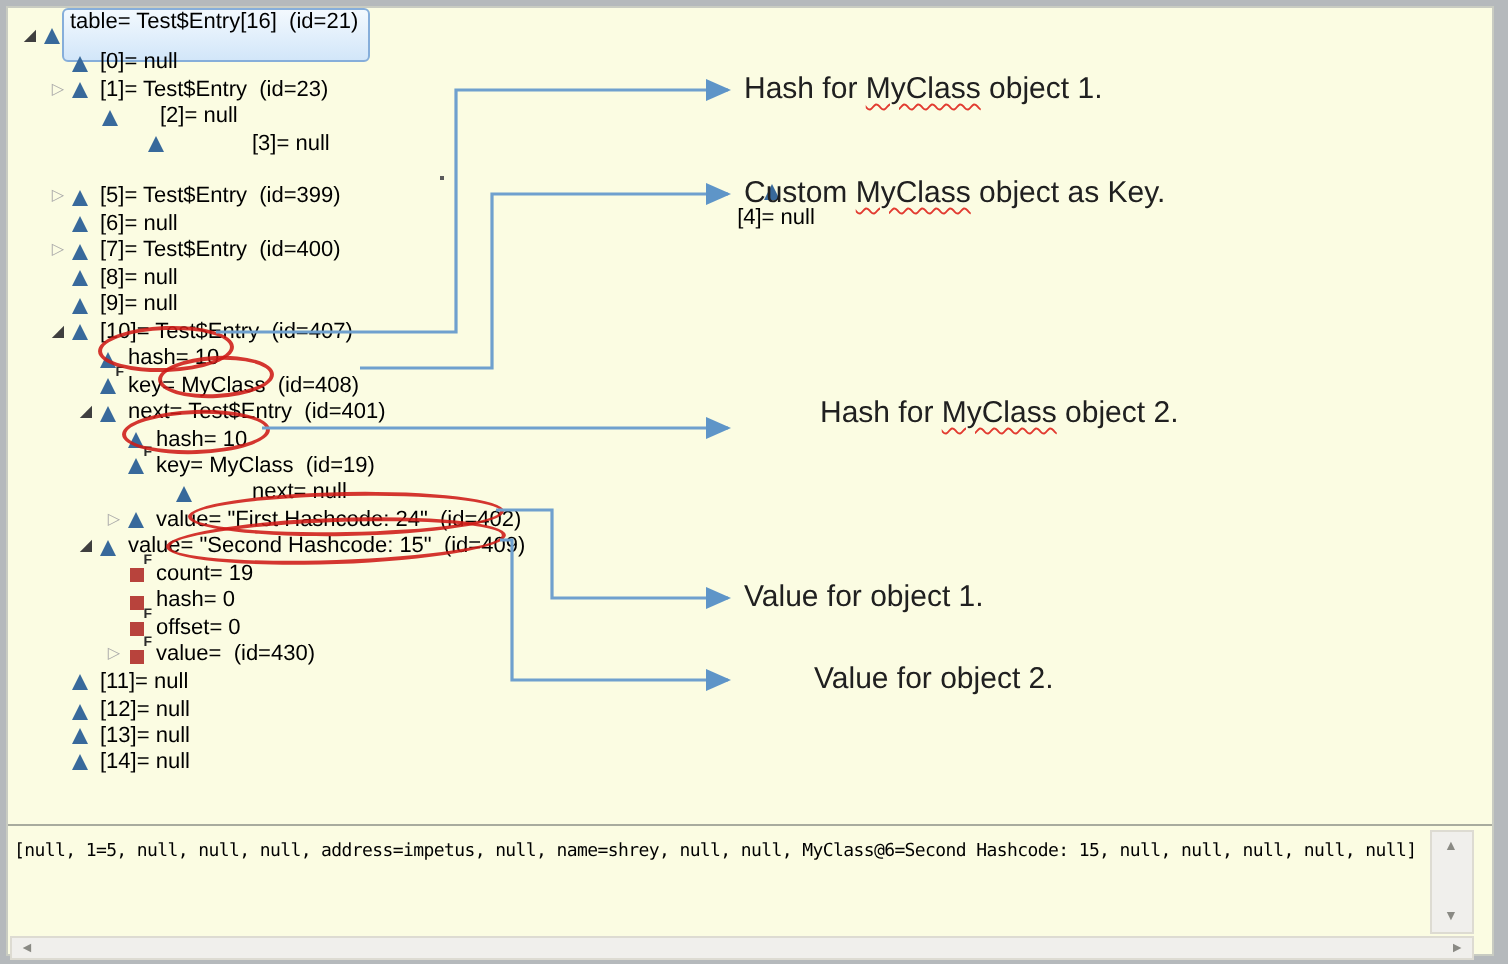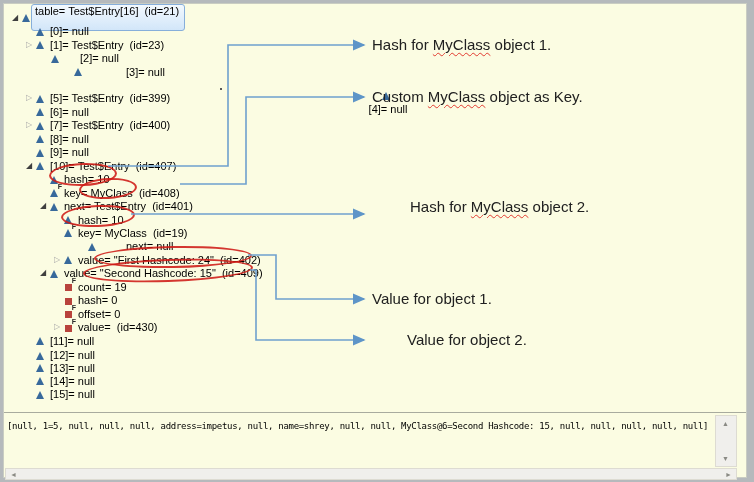--- a/index.html
+++ b/index.html
@@ -75,21 +75,20 @@
       <div class="row" style="padding-left: 44px;"><span class="exp closed">▷</span><span class="icn"><span class="tri"></span></span><span class="lbl">value= "First Hashcode: 24"  (id=402)</span></div>
       <div class="row" style="padding-left: 30px;"><span class="exp open">◢</span><span class="icn"><span class="tri"></span></span><span class="lbl">value= "Second Hashcode: 15"  (id=409)</span></div>
       <div class="row" style="padding-left: 44px;"><span class="exp none"></span><span class="icn"><span class="sqr"></span><span class="fmark">F</span></span><span class="lbl">count= 19</span></div>
       <div class="row" style="padding-left: 44px;"><span class="exp none"></span><span class="icn"><span class="sqr"></span></span><span class="lbl">hash= 0</span></div>
       <div class="row" style="padding-left: 44px;"><span class="exp none"></span><span class="icn"><span class="sqr"></span><span class="fmark">F</span></span><span class="lbl">offset= 0</span></div>
       <div class="row" style="padding-left: 44px;"><span class="exp closed">▷</span><span class="icn"><span class="sqr"></span><span class="fmark">F</span></span><span class="lbl">value=  (id=430)</span></div>
       <div class="row" style="padding-left: 16px;"><span class="exp none"></span><span class="icn"><span class="tri"></span></span><span class="lbl">[11]= null</span></div>
       <div class="row" style="padding-left: 16px; align-items: flex-end;"><span class="exp none"></span><span class="icn"><span class="tri"></span></span><span class="lbl">[12]= null</span></div>
       <div class="row" style="padding-left: 16px;"><span class="exp none"></span><span class="icn"><span class="tri"></span></span><span class="lbl">[13]= null</span></div>
       <div class="row" style="padding-left: 16px;"><span class="exp none"></span><span class="icn"><span class="tri"></span></span><span class="lbl">[14]= null</span></div>
-      <div class="row" style="padding-left: 16px;"><span class="exp none"></span><span class="icn"><span class="tri"></span></span><span class="lbl">[15]= null</span></div>
     </div>
 
   <div class="status">
     <div class="status-text">[null, 1=5, null, null, null, address=impetus, null, name=shrey, null, null, MyClass@6=Second Hashcode: 15, null, null, null, null, null]</div>
     <div class="vscroll">
       <div class="sb up">▲</div>
       <div class="sb down">▼</div>
     </div>
     <div class="hscroll">
       <div class="sb left">◄</div>

